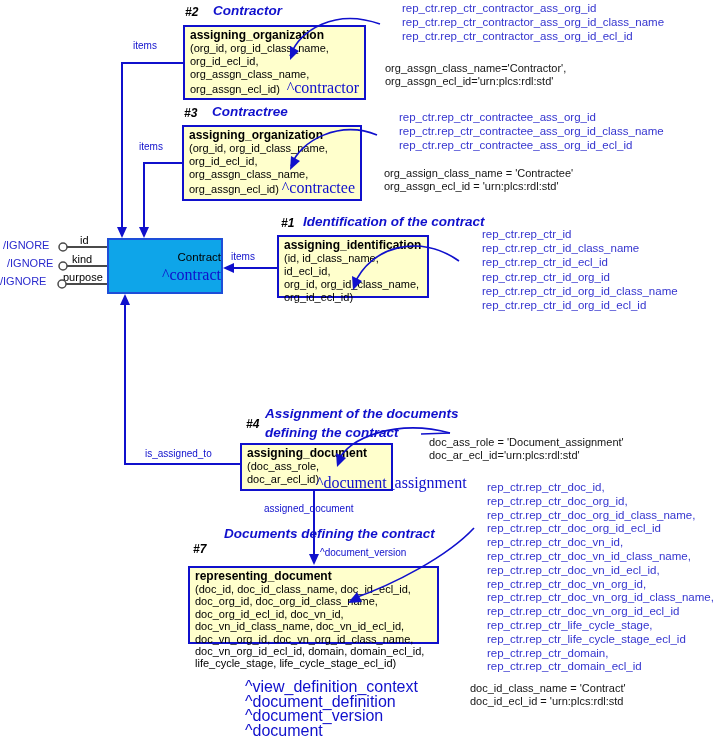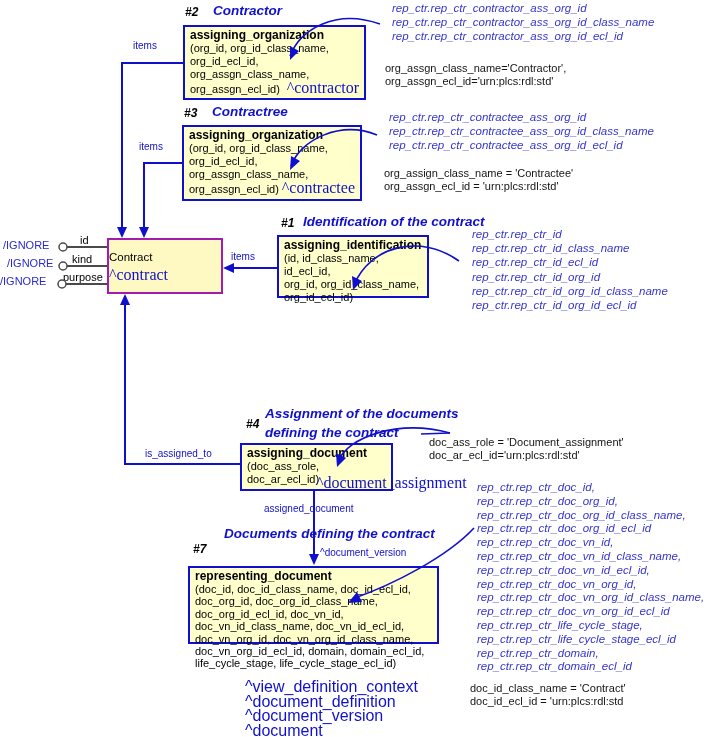--- a/index.html
+++ b/index.html
@@ -12,30 +12,30 @@
     position:absolute;background:#FFFFCC;border:2px solid #1010CC;
     padding:2px 5px;font-size:11px;line-height:13px;color:#000;z-index:1;
     box-sizing:border-box;
   }
   .etitle{font-weight:bold;font-size:12px;line-height:13px;}
   .attr-line{font-size:11px;}
   .lastline{display:flex;justify-content:space-between;align-items:baseline;}
   .caret{color:#1010CC;font-size:16px;font-family:Liberation Serif, serif;}
   .hdr-num{font-weight:bold;font-style:italic;font-size:12px;color:#000;z-index:2;}
   .hdr-title{font-weight:bold;font-style:italic;font-size:13.5px;color:#1010CC;z-index:2;}
-  .refs{font-style:italic;font-size:11.5px;color:#3535CF;z-index:2;}
+  .refs{font-size:11.5px;color:#3535CF;z-index:2;margin-left:10px;}
   .refs div{height:14.2px;}
   .refs7 div{height:13.8px;}
   .vals{font-size:11px;color:#141414;line-height:13px;z-index:2;}
   .edge-label{font-size:10px;color:#1010CC;z-index:2;}
   .ignore{font-size:11px;color:#2A2ACD;z-index:2;}
   .attr-name{font-size:11px;color:#000;z-index:2;}
   .contract-box{
-    position:absolute;background:#fef9c3;border:2px solid #a21caf;z-index:1;
-    box-sizing:border-box;text-align:left;font-size:11.5px;color:#000;
+    position:absolute;background:#0ea5e9;border:2px solid #1d4ed8;z-index:1;
+    box-sizing:border-box;text-align:right;font-size:11.5px;color:#000;
   }
   .carets-list{font-size:16px;color:#1010CC;z-index:2;}
   .carets-list div{height:14.6px;}
   svg.wires{position:absolute;left:0;top:0;z-index:3;pointer-events:none;}
 </style>
 </head>
 <body>
 
 <div id="canvas">
 

